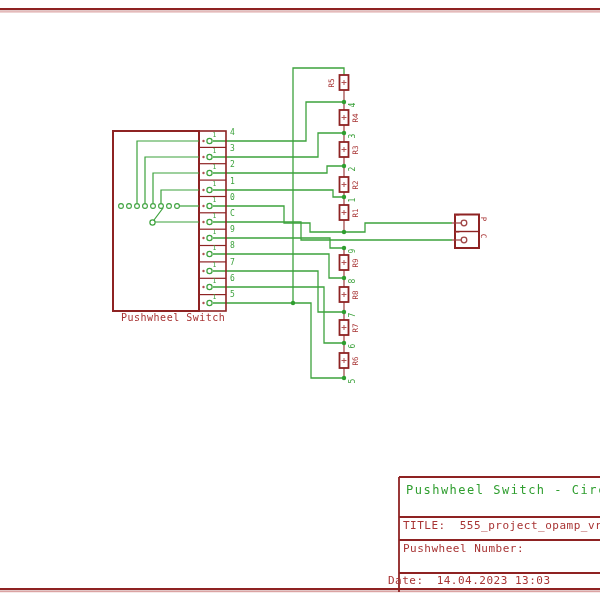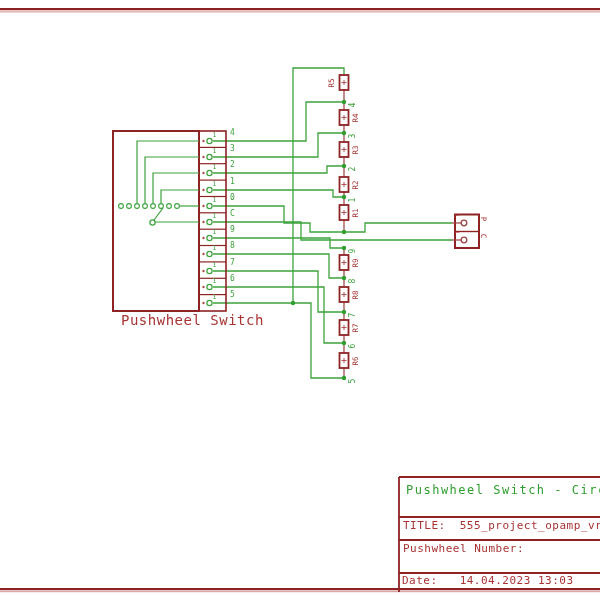--- a/index.html
+++ b/index.html
@@ -19,25 +19,25 @@
   .red{color:var(--red-text);}
   .netlbl{font-size:8px;letter-spacing:0.5px;}
   .pinnum{font-size:6.5px;}
   .rot{display:flex;align-items:center;justify-content:center;}
   .rotCCW{transform:rotate(-90deg);}
   .rotCW{transform:rotate(90deg);}
   .rname{font-size:7.5px;width:24px;height:10px;}
   .jlbl{font-size:8px;width:14px;height:10px;}
   .conlbl{font-size:7.5px;width:12px;height:10px;}
   .connum{font-size:6px;width:9px;height:8px;}
-  .complbl{font-size:14px;letter-spacing:0.5px;}
+  .complbl{font-size:10px;letter-spacing:0.5px;}
   .tbHeading{font-size:12px;letter-spacing:1.5px;}
   .tbRow{font-size:11px;letter-spacing:0.5px;display:flex;}
   .tbGapL{margin-left:14px;}
-  .tbGapS{margin-left:22px;}
+  .tbGapS{margin-left:13px;}
 </style>
 </head>
 <body>
 
 <div id="page">
 
 <svg width="600" height="600" viewBox="0 0 600 600">
 
   <g>
     <line x1="0" y1="9.2" x2="600" y2="9.2" stroke="#8e2222" stroke-width="2.2"></line>
@@ -232,18 +232,18 @@
   <div class="lbl red rot rotCW connum" style="left:452px;top:228px">1</div>
 
   <div class="lbl greenDark tbHeading" style="left:406px;top:484px">Pushwheel Switch - Circuit</div>
   <div class="lbl red tbRow" style="left:403px;top:520px">
     <span>TITLE:</span>
     <span class="tbGapL">555_project_opamp_vr</span>
   </div>
   <div class="lbl red tbRow" style="left:403px;top:543px">
     <span>Pushwheel Number:</span>
   </div>
-  <div class="lbl red tbRow" style="left:402px;top:575px">
+  <div class="lbl red tbRow" style="left:388px;top:575px">
     <span>Date:</span>
     <span class="tbGapS">14.04.2023 13:03</span>
   </div>
 
 </div>
 
 </body></html>

